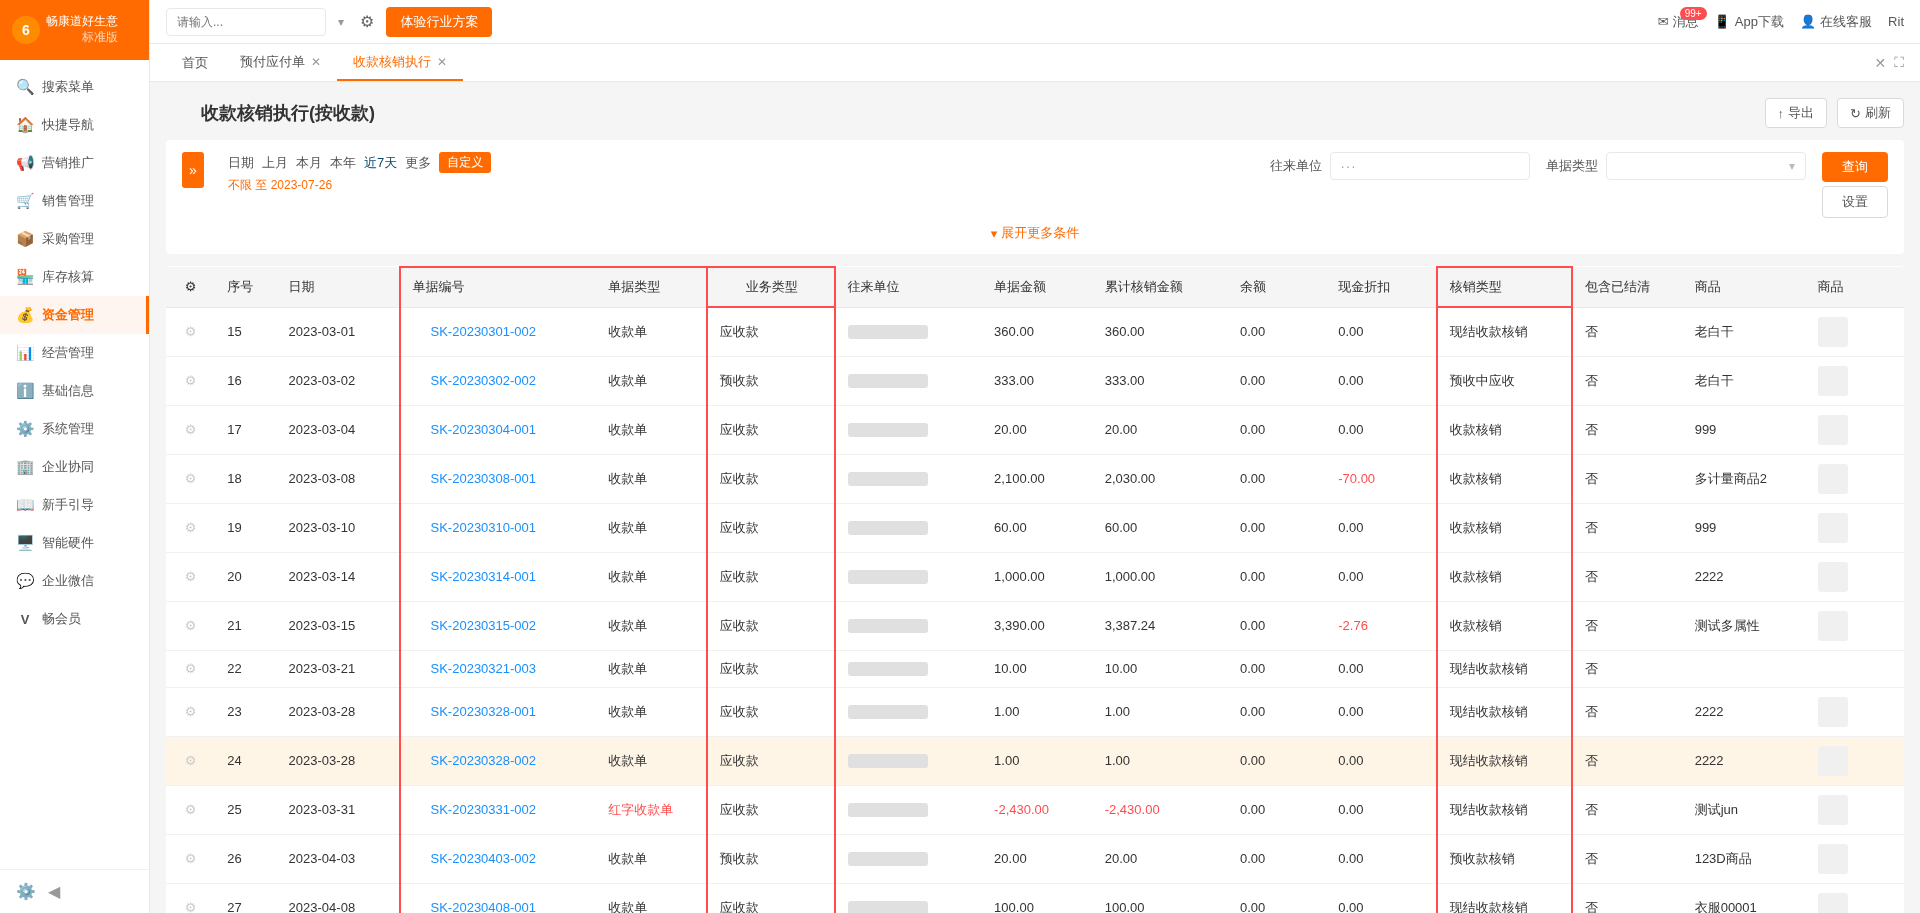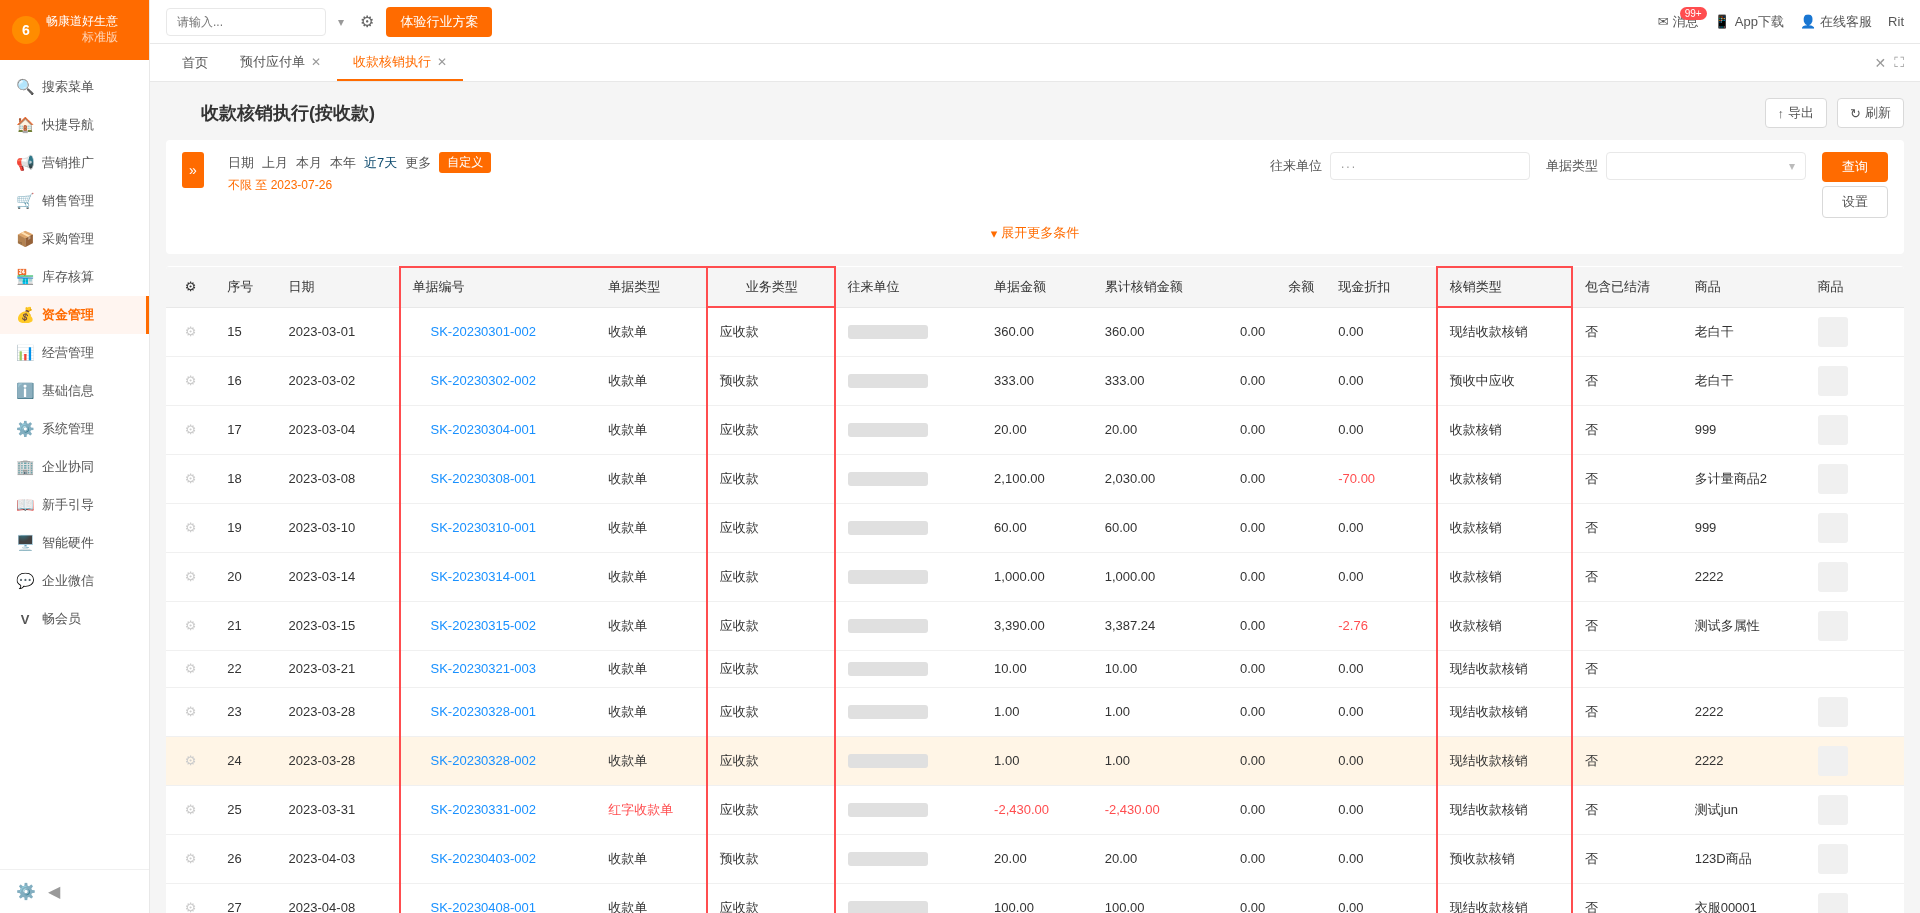--- a/index.html
+++ b/index.html
@@ -269,21 +269,21 @@
           <tr>
             <th style="width:40px; text-align:center;">⚙</th>
             <th style="width:50px;">序号</th>
             <th style="width:100px;">日期</th>
             <th style="width:160px; border-left:2px solid #ff4d4f; border-top:2px solid #ff4d4f; border-right:0;" class="col-单号-group">单据编号</th>
             <th style="width:90px; border-top:2px solid #ff4d4f; border-left:0; border-right:2px solid #ff4d4f;" class="col-单号-group">单据类型</th>
             <th style="width:90px; border:2px solid #ff4d4f;" class="col-业务-group">业务类型</th>
             <th style="width:120px;">往来单位</th>
             <th style="width:90px;">单据金额</th>
             <th style="width:110px;">累计核销金额</th>
-            <th style="width:80px;text-align:right;">余额</th>
+            <th style="width:80px;">余额</th>
             <th style="width:90px;">现金折扣</th>
             <th style="width:110px; border:2px solid #ff4d4f;" class="col-核销-group">核销类型</th>
             <th style="width:90px;">包含已结清</th>
             <th style="width:100px;">商品</th>
             <th style="width:80px;">商品</th>
           </tr>
         </thead>
         <tbody id="table-body">
         <tr>
               <td style="text-align: center; color: rgb(204, 204, 204);">⚙</td>

